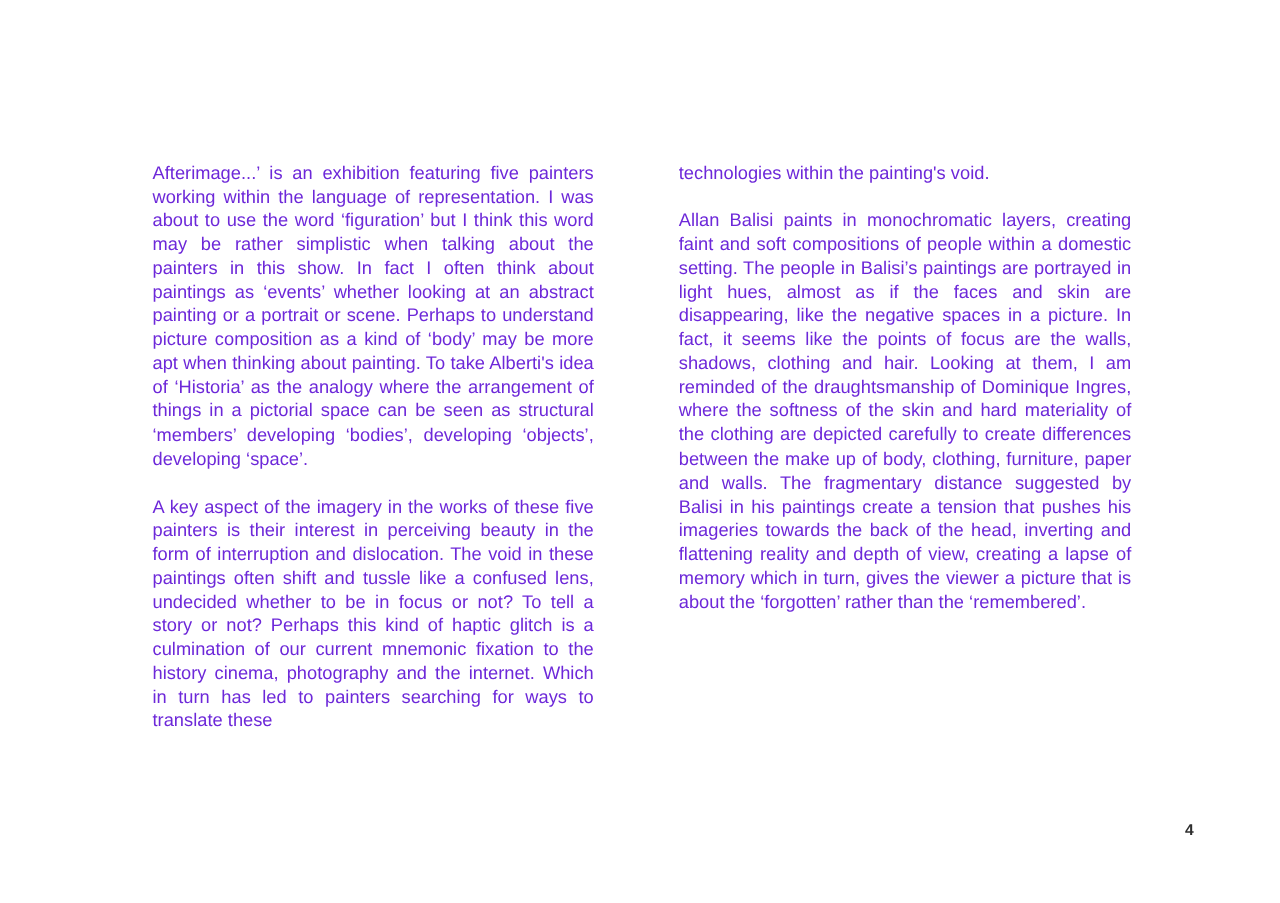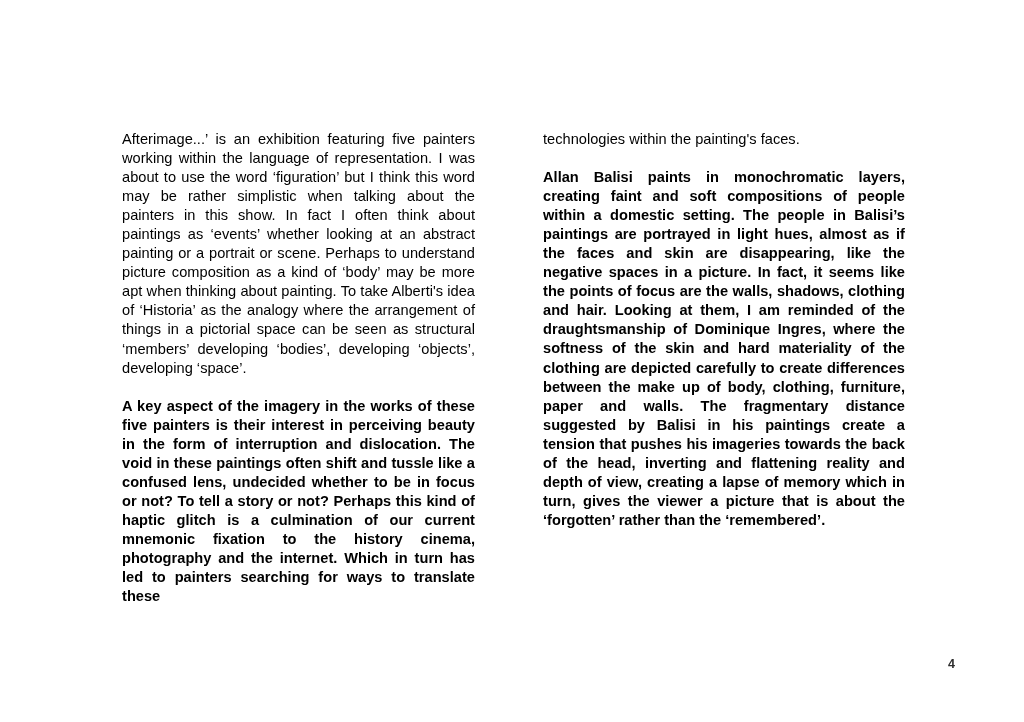--- a/index.html
+++ b/index.html
@@ -36,30 +36,29 @@
     width: 353px;
   }
   #column-right {
     left: 543px;
     width: 362px;
   }
   .paragraph {
     margin: 0 0 19px 0;
     font-size: 14.6px;
     line-height: 19.05px;
-    color: #000000;
+    color: #6d28d9;
     text-align: justify;
     text-justify: inter-word;
     letter-spacing: 0.02px;
     word-spacing: 0px;
     -webkit-font-smoothing: antialiased;
   }
   .paragraph:last-child {
     margin-bottom: 0;
-    font-weight: bold;
   }
   
   #page-number {
     position: absolute;
     left: 948px;
     top: 657px;
     width: 20px;
     font-size: 12.5px;
     line-height: 14px;
     font-weight: bold;
@@ -73,21 +72,21 @@
 <div id="page">
 
   <div id="text-body">
 
     <div class="column" id="column-left">
       <p class="paragraph">Afterimage...’ is an exhibition featuring five painters working within the language of representation. I was about to use the word ‘figuration’ but I think this word may be rather simplistic when talking about the painters in this show. In fact I often think about paintings as ‘events’ whether looking at an abstract painting or a portrait or scene.  Perhaps to understand picture composition as a kind of ‘body’ may be more apt when thinking about painting. To take Alberti's idea of ‘Historia’ as the analogy where the arrangement of things in a pictorial space can be seen as structural ‘members’ developing ‘bodies’, developing ‘objects’, developing ‘space’.</p>
       <p class="paragraph">A key aspect of the imagery in the works of these five painters is their interest in perceiving beauty in the form of interruption and dislocation. The void in these paintings often shift and tussle like a confused lens, undecided whether to be in focus or not? To tell a story or not? Perhaps this kind of haptic glitch is a culmination of our current mnemonic fixation to the history cinema, photography and the internet.  Which in turn has led to painters searching for ways to translate these</p>
     </div>
 
     <div class="column" id="column-right">
-      <p class="paragraph">technologies within the painting's faces.</p>
+      <p class="paragraph">technologies within the painting's void.</p>
       <p class="paragraph">Allan Balisi paints in monochromatic layers, creating faint and soft compositions of people within a domestic setting. The people in Balisi’s paintings are portrayed in light hues, almost as if the faces and skin are disappearing, like the negative spaces in a picture. In fact, it seems like the points of focus are the walls, shadows, clothing and hair. Looking at them, I am reminded of the draughtsmanship of Dominique Ingres, where the softness of the skin and hard materiality of the clothing are depicted carefully to create differences between the make up of body, clothing, furniture, paper and walls. The fragmentary distance suggested by Balisi in his paintings create a tension that pushes his imageries towards the back of the head, inverting and flattening reality and depth of view, creating a lapse of memory which in turn, gives the viewer a picture that is about the ‘forgotten’ rather than the ‘remembered’.</p>
     </div>
 
   </div>
 
   <div id="page-number">4</div>
 
 </div>
 
 </body></html>

